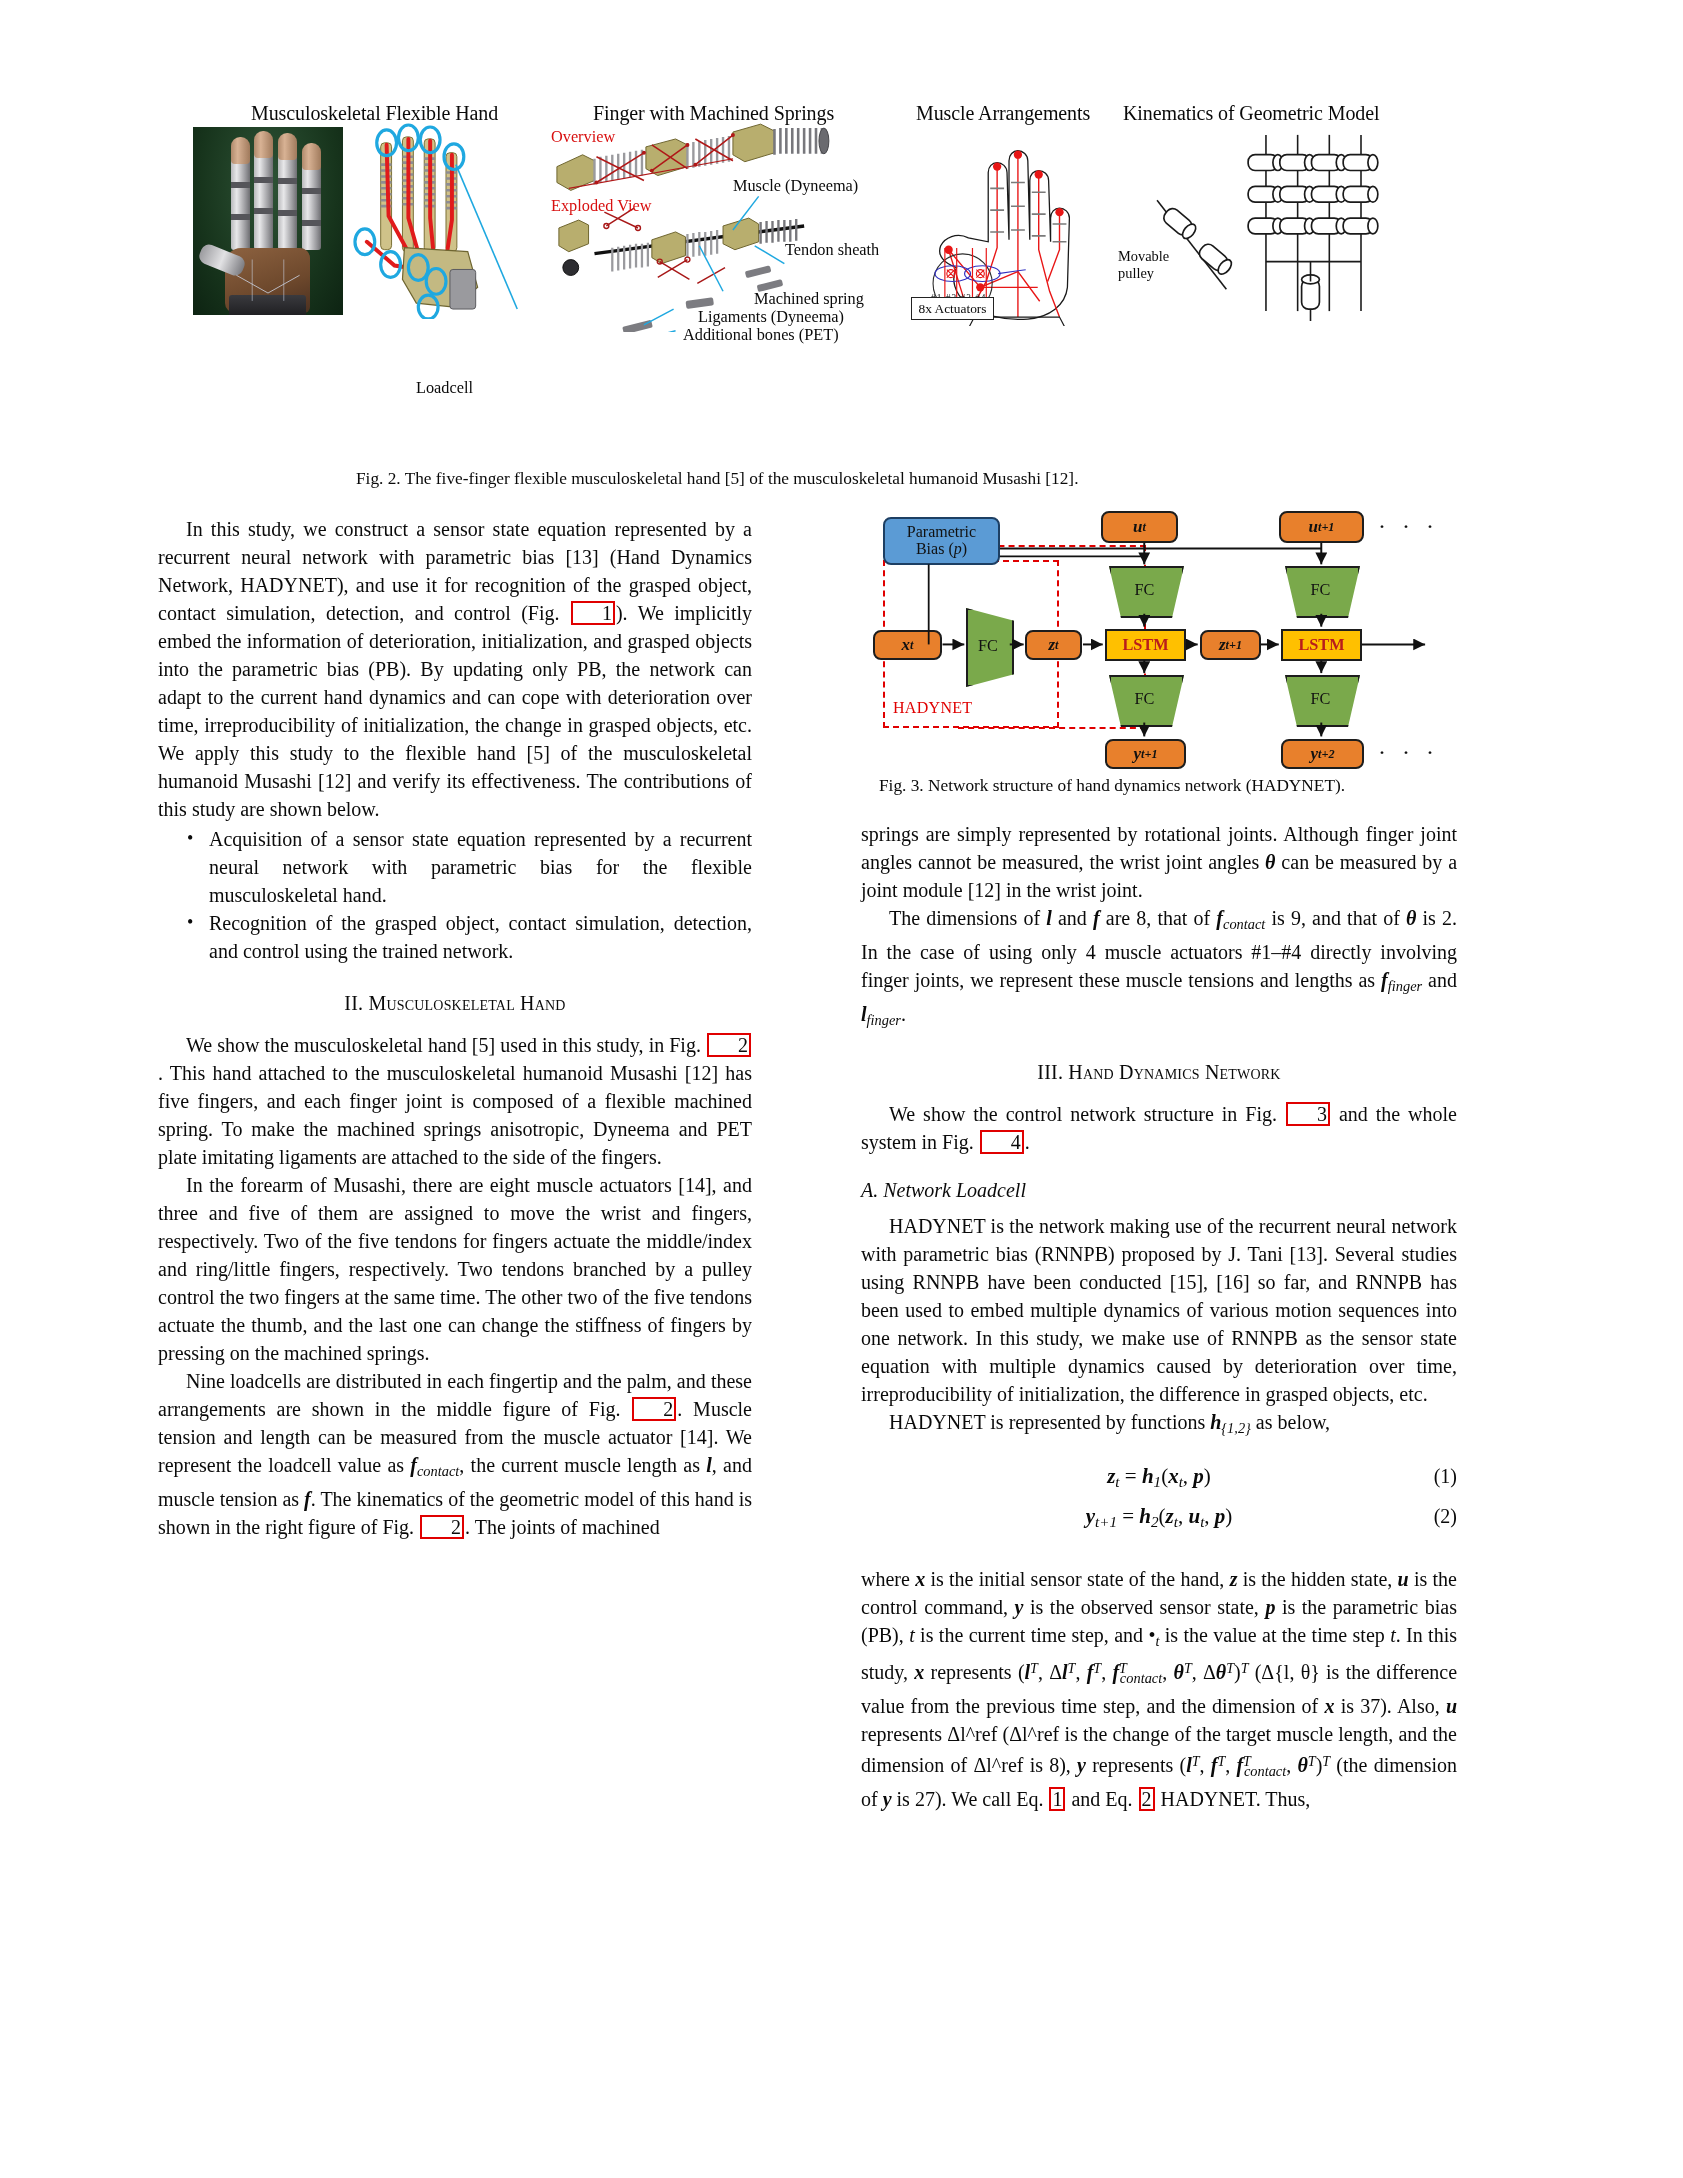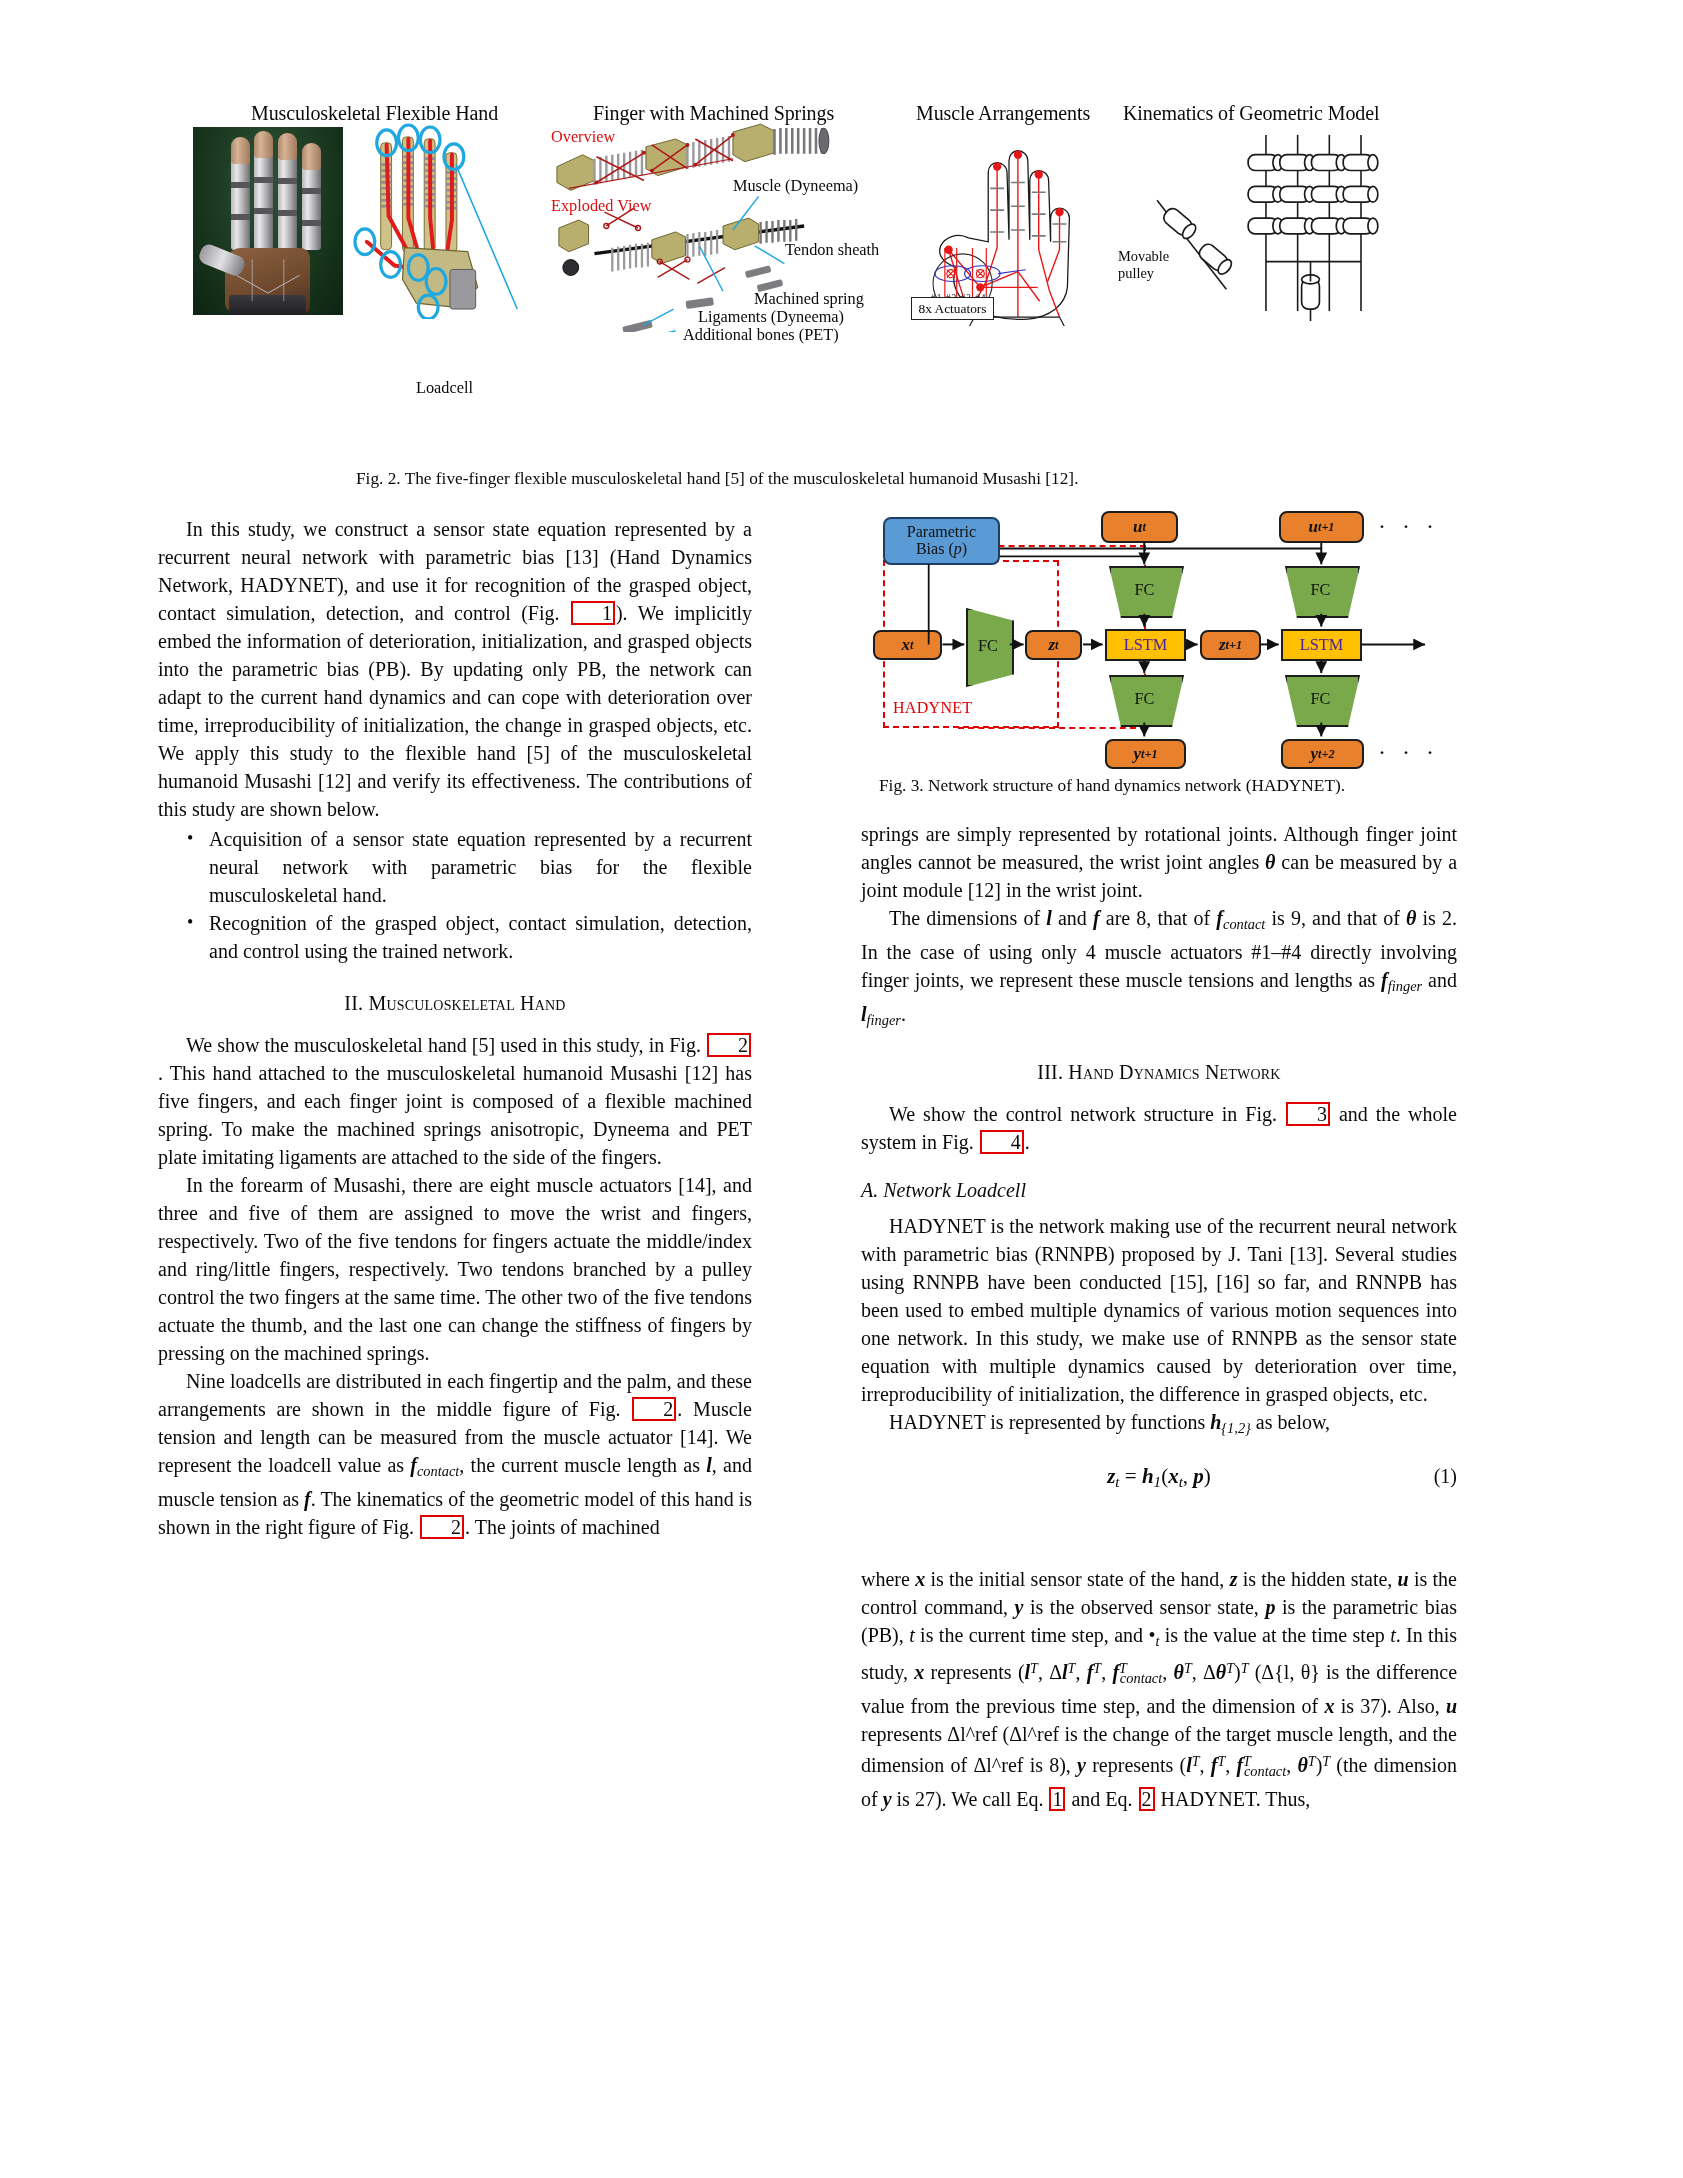--- a/index.html
+++ b/index.html
@@ -208,23 +208,23 @@
     border-radius: 8px;
     color: #111;
     font-size: 16px;
     display: flex; align-items: center; justify-content: center;
     text-align: center;
     line-height: 1.05;
   }
   .nd-lstm {
     background: #ffc000;
     border: 2.2px solid #1d1d1d;
-    color: #4c1d95;
+    color: #b91c1c;
     font-size: 16.3px;
-    display: flex; align-items: center; justify-content: center;
+    display: flex; align-items: center; justify-content: center; font-weight: bold;
   }
   .nd-fc {
     color: #111;
     font-size: 16.3px;
     display: flex; align-items: center; justify-content: center;
   }
   .fc-shape {
     position: absolute; left: 0; top: 0; width: 100%; height: 100%;
     background: #7aa94b;
     border: 2.2px solid #1d1d1d;
@@ -700,20 +700,24 @@
 
     <p class="para">HADYNET is the network making use of the recurrent neural network with parametric bias (RNNPB) proposed by J. Tani [13]. Several studies using RNNPB have been conducted [15], [16] so far, and RNNPB has been used to embed multiple dynamics of various motion sequences into one network. In this study, we make use of RNNPB as the sensor state equation with multiple dynamics caused by deterioration over time, irreproducibility of initialization, the difference in grasped objects, etc.</p>
 
     <p class="para"><span>HADYNET is represented by functions </span><span class="mb">h</span><span class="sub">{1,2}</span><span> as below,</span></p>
 
     <div class="eqn-block">
       <div class="eqn-row">
         <span class="eqn-body"><span class="mb">z</span><span class="sub">t</span> = <span class="mb">h</span><span class="sub">1</span>(<span class="mb">x</span><span class="sub">t</span>, <span class="mb">p</span>)</span>
         <span class="eqn-num">(1)</span>
       </div>
+      <div class="eqn-row">
+        <span class="eqn-body"><span class="mb">y</span><span class="sub">t+1</span> = <span class="mb">h</span><span class="sub">2</span>(<span class="mb">z</span><span class="sub">t</span>, <span class="mb">u</span><span class="sub">t</span>, <span class="mb">p</span>)</span>
+        <span class="eqn-num">(2)</span>
+      </div>
     </div>
 
     <p class="para noind"><span>where </span><span class="mb">x</span><span> is the initial sensor state of the hand, </span><span class="mb">z</span><span> is the hidden state, </span><span class="mb">u</span><span> is the control command, </span><span class="mb">y</span><span> is the observed sensor state, </span><span class="mb">p</span><span> is the parametric bias (PB), </span><span class="mv">t</span><span> is the current time step, and </span><span>•</span><span class="sub">t</span><span> is the value at the time step </span><span class="mv">t</span><span>. In this study, </span><span class="mb">x</span><span> represents </span><span>(<span class="mb">l</span><span class="sup">T</span>, Δ<span class="mb">l</span><span class="sup">T</span>, <span class="mb">f</span><span class="sup">T</span>, <span class="mb">f</span><span class="sup">T</span><span class="sub" style="margin-left:-7px">contact</span>, <span class="mb">θ</span><span class="sup">T</span>, Δ<span class="mb">θ</span><span class="sup">T</span>)<span class="sup">T</span></span><span> (Δ{l, θ} is the difference value from the previous time step, and the dimension of </span><span class="mb">x</span><span> is 37). Also, </span><span class="mb">u</span><span> represents Δl^ref (Δl^ref is the change of the target muscle length, and the dimension of Δl^ref is 8), </span><span class="mb">y</span><span> represents </span><span>(<span class="mb">l</span><span class="sup">T</span>, <span class="mb">f</span><span class="sup">T</span>, <span class="mb">f</span><span class="sup">T</span><span class="sub" style="margin-left:-7px">contact</span>, <span class="mb">θ</span><span class="sup">T</span>)<span class="sup">T</span></span><span> (the dimension of </span><span class="mb">y</span><span> is 27). We call Eq. </span><span class="refbox">1</span><span> and Eq. </span><span class="refbox">2</span><span> HADYNET. Thus,</span></p>
 
   </div>
 
 </div>
 
 
 </body></html>

